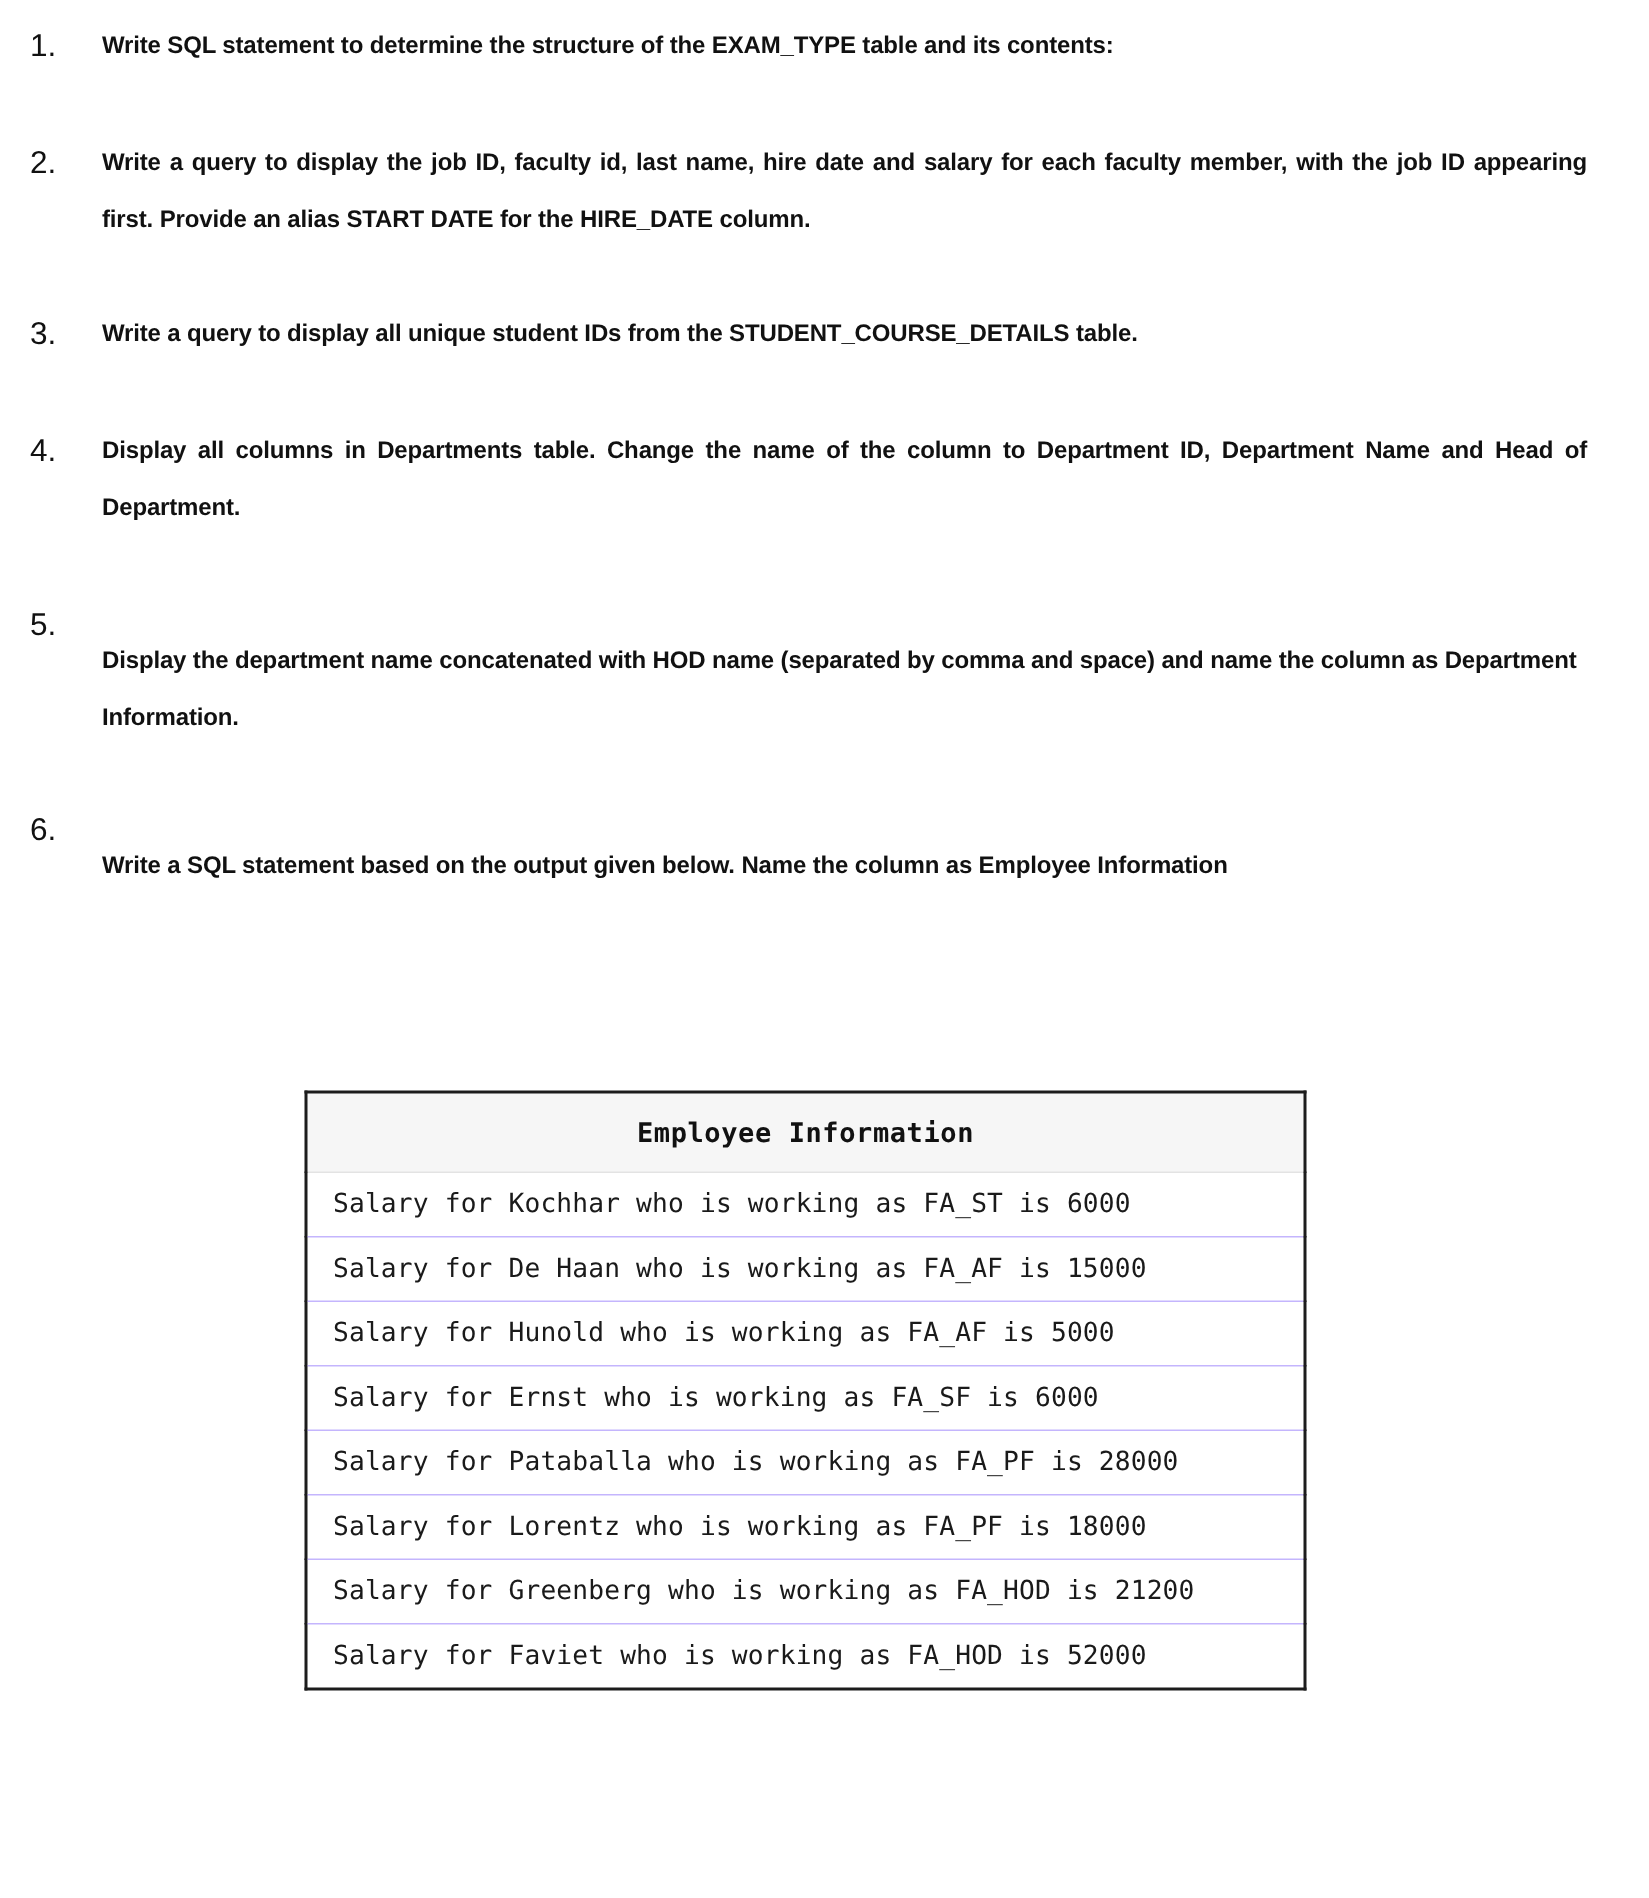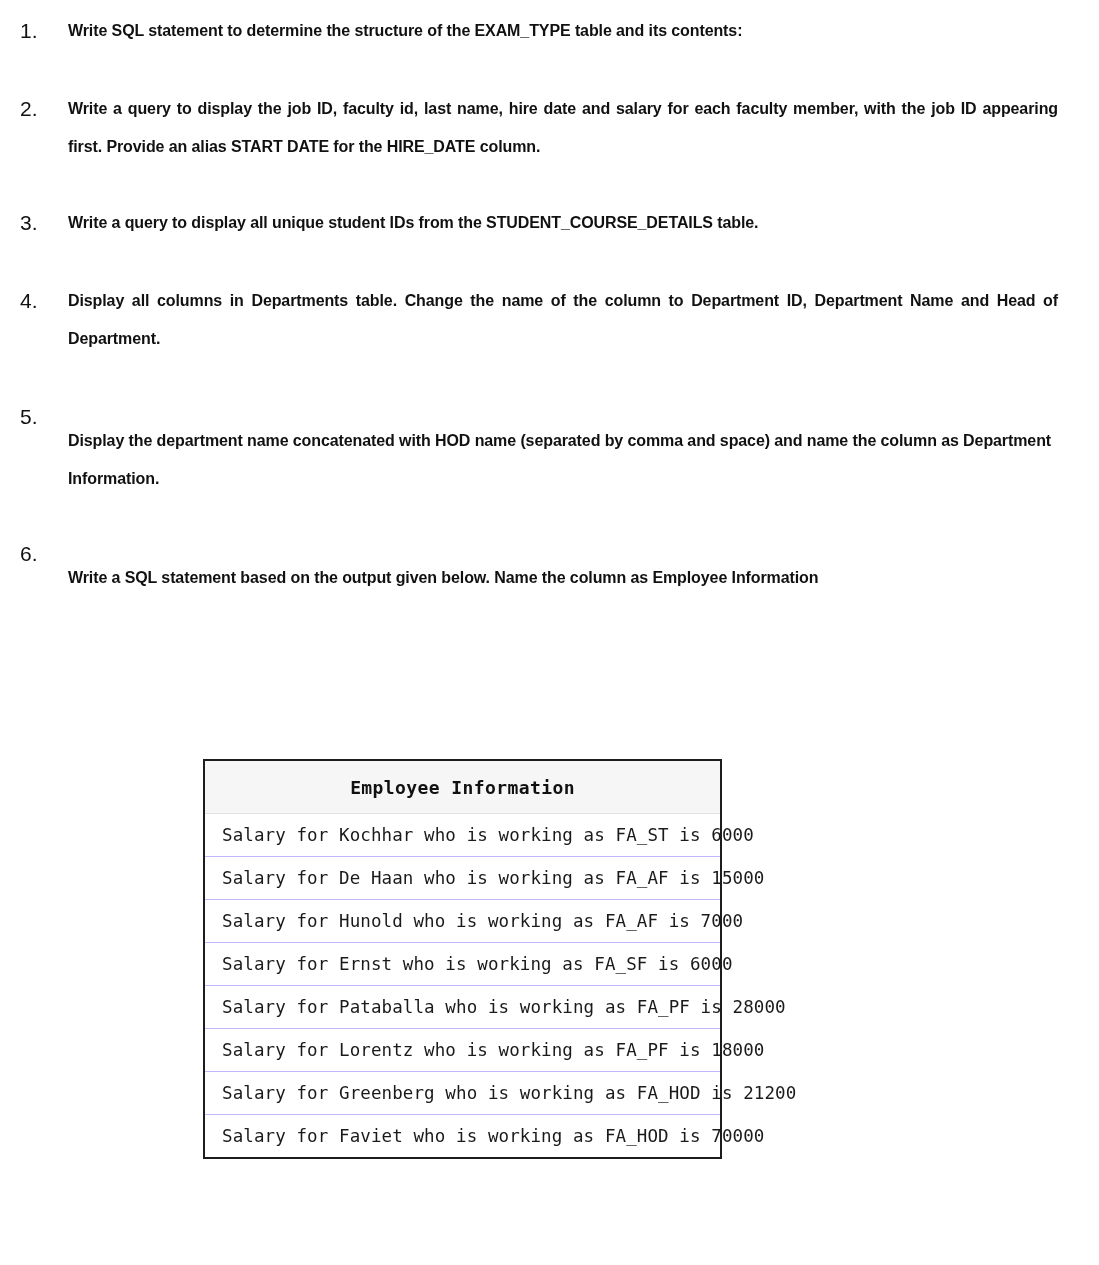--- a/index.html
+++ b/index.html
@@ -68,22 +68,21 @@
   .qitem.q3 { margin-bottom: 40px; }
   .qitem.q4 { margin-bottom: 40px; }
   .qitem.q5 { margin-bottom: 37px; }
   .qitem.q6 { margin-bottom: 0; }
 
   
   .table-wrap {
     position: absolute;
     left: 203px;
     top: 727px;
-    width: 519px;
-    margin-top: 32px;
+    width: 668px;
   }
 
   table.outtable {
     width: 100%;
     border-collapse: collapse;
     border: 2px solid #1c1c1c;
     background: #ffffff;
     font-family: "DejaVu Sans Mono", monospace;
     table-layout: fixed;
   }
@@ -158,34 +157,34 @@
         </tr>
       </thead>
       <tbody>
         <tr>
             <td>Salary for Kochhar who is working as FA_ST is 6000</td>
           </tr>
         <tr>
             <td>Salary for De Haan who is working as FA_AF is 15000</td>
           </tr>
         <tr>
-            <td>Salary for Hunold who is working as FA_AF is 7000</td>
+            <td>Salary for Hunold who is working as FA_AF is 5000</td>
           </tr>
         <tr>
             <td>Salary for Ernst who is working as FA_SF is 6000</td>
           </tr>
         <tr>
             <td>Salary for Pataballa who is working as FA_PF is 28000</td>
           </tr>
         <tr>
             <td>Salary for Lorentz who is working as FA_PF is 18000</td>
           </tr>
         <tr>
             <td>Salary for Greenberg who is working as FA_HOD is 21200</td>
           </tr>
         <tr>
-            <td>Salary for Faviet who is working as FA_HOD is 70000</td>
+            <td>Salary for Faviet who is working as FA_HOD is 52000</td>
           </tr>
       </tbody>
     </table>
   </div>
 
 </div>
 
 </body></html>

